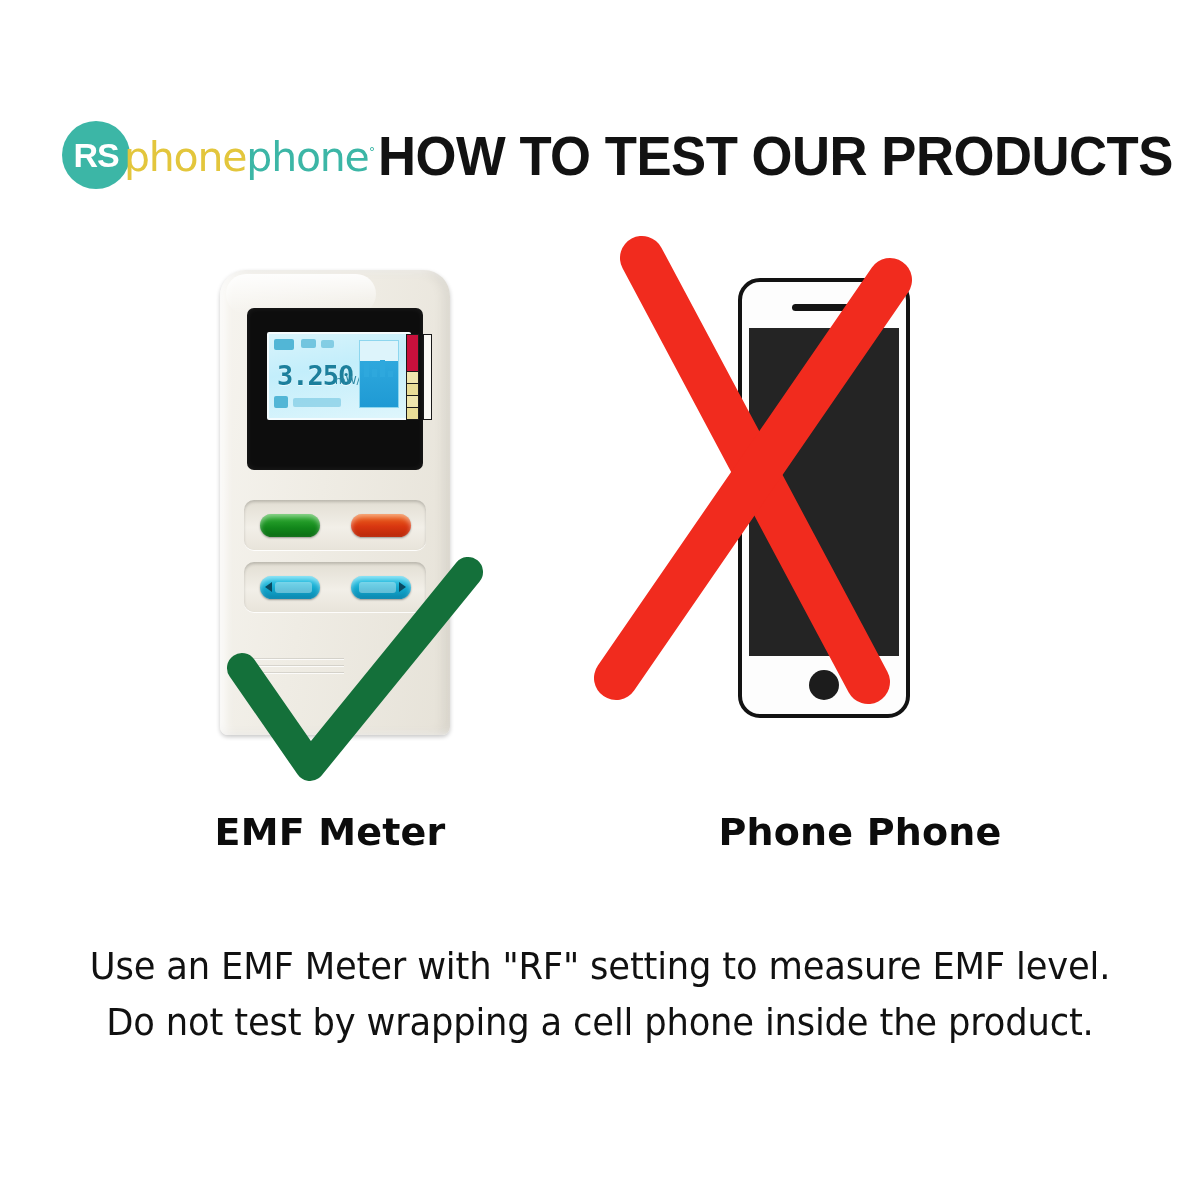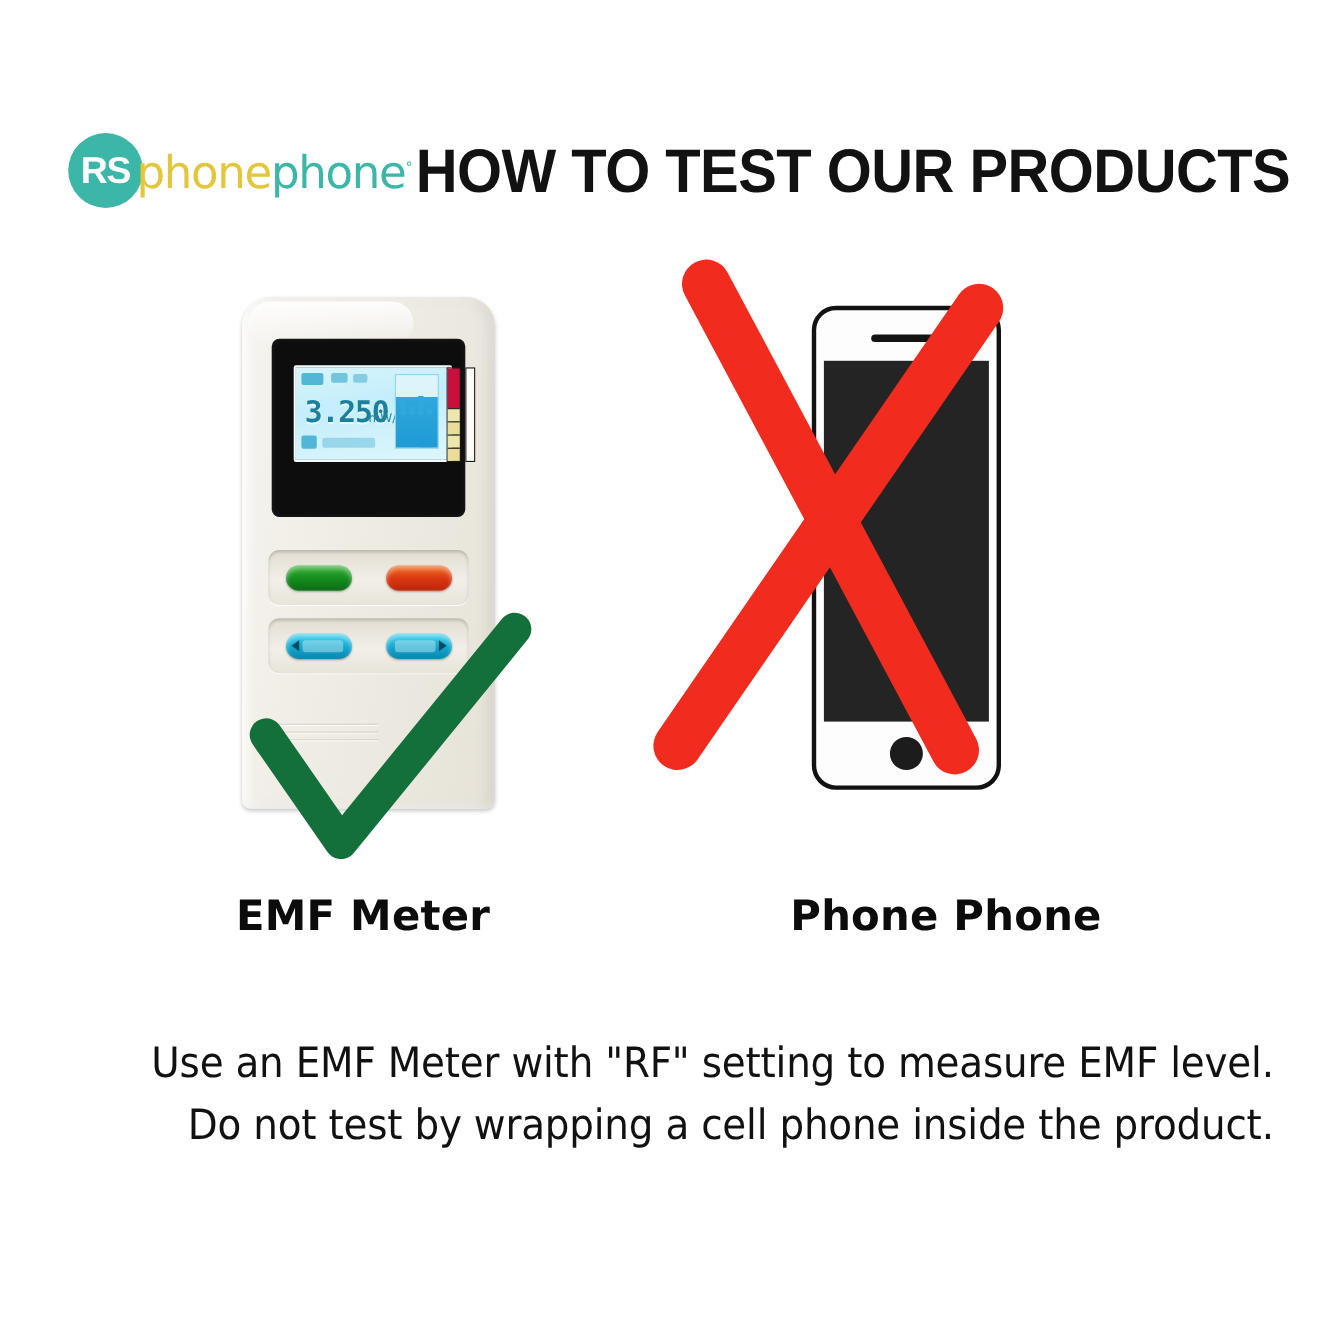--- a/index.html
+++ b/index.html
@@ -359,21 +359,21 @@
     height: 500px;
     overflow: visible;
   }
 
   
   .footer {
     position: absolute;
     left: 0;
     top: 938px;
     width: 1200px;
-    text-align: right;
+    text-align: center;
   }
   .footer-line {
     font-size: 38px;
     line-height: 56px;
     color: #111111;
     letter-spacing: -0.2px;
     white-space: nowrap;
     font-family: "DejaVu Sans", sans-serif;
     font-weight: 400;
     display: block;

